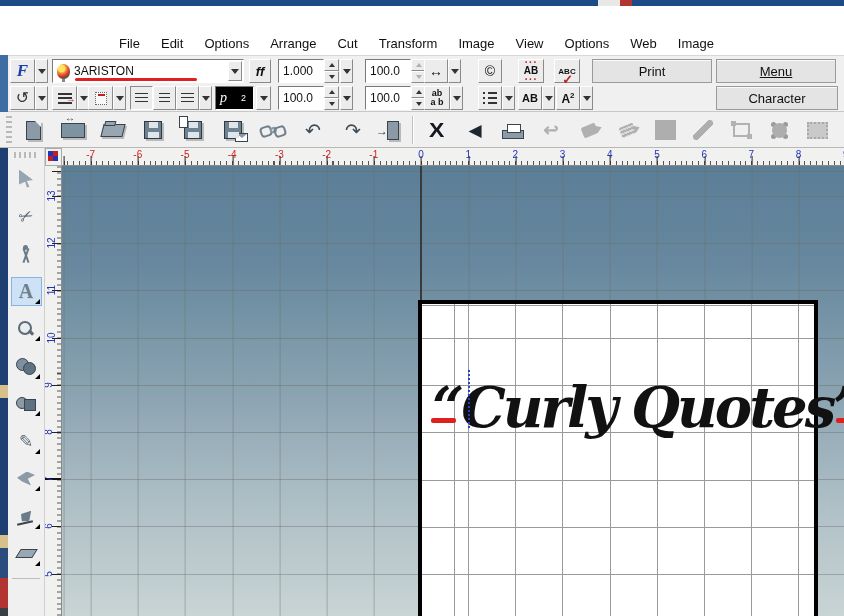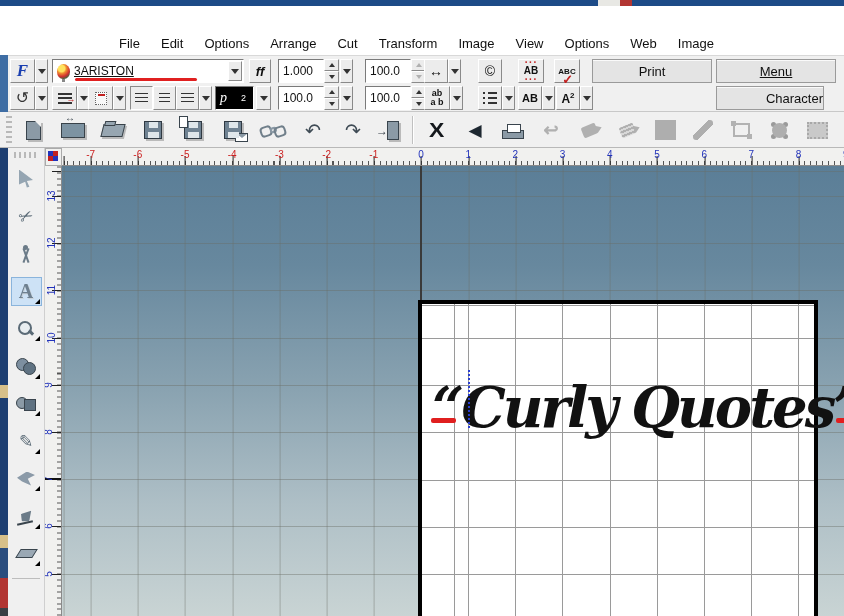--- a/index.html
+++ b/index.html
@@ -216,21 +216,21 @@
   <div class="abs toolbar-text">
 
     <div class="abs btnface h24" style="left:10px;top:3px;width:25px;">
         <span class="font-f">F</span>
       </div>
     <div class="abs btnface h24 ddbtn" style="left:35px;top:3px;">
         <span class="arr-dn"></span>
       </div>
     <div class="abs field h24" style="left:52px;top:3px;width:192px;">
       <span class="balloon"></span>
-      <span style="font-size:12px;text-decoration:underline;">3ARISTON</span>
+      <span style="font-size:12px;">3ARISTON</span>
       <span class="red-underline"></span>
       <span class="combo-arrow btnface">
           <span class="arr-dn"></span>
         </span>
     </div>
     <div class="abs btnface h24" style="left:249px;top:3px;width:22px;">
         <span class="ff-label">ff</span>
       </div>
     <div class="abs field h24" style="left:278px;top:3px;width:46px;padding-left:4px;">
         <span>1.000</span>
@@ -363,21 +363,21 @@
       </div>
     <div class="abs btnface h24 ddbtn" style="left:542px;top:30px;">
         <span class="arr-dn"></span>
       </div>
     <div class="abs btnface h24" style="left:556px;top:30px;width:24px;">
       <span class="sym-small" style="font-size:12px;"><span>A</span><sup style="font-size:8px;">2</sup></span>
     </div>
     <div class="abs btnface h24 ddbtn" style="left:580px;top:30px;">
         <span class="arr-dn"></span>
       </div>
-    <div class="abs big-btn h24" style="left:716px;top:30px;width:108px;display:flex;align-items:center;justify-content:flex-end;">
+    <div class="abs big-btn h24" style="left:716px;top:30px;width:122px;display:flex;align-items:center;justify-content:center;">
         <span>Character</span>
       </div>
   </div>
 
   <div class="abs toolbar-std">
     <div class="grip"></div>
     <div id="std-left">
         <div class="tool-btn" style="left: 16px;">
           <span class="ic ic-doc"></span>
         </div>

